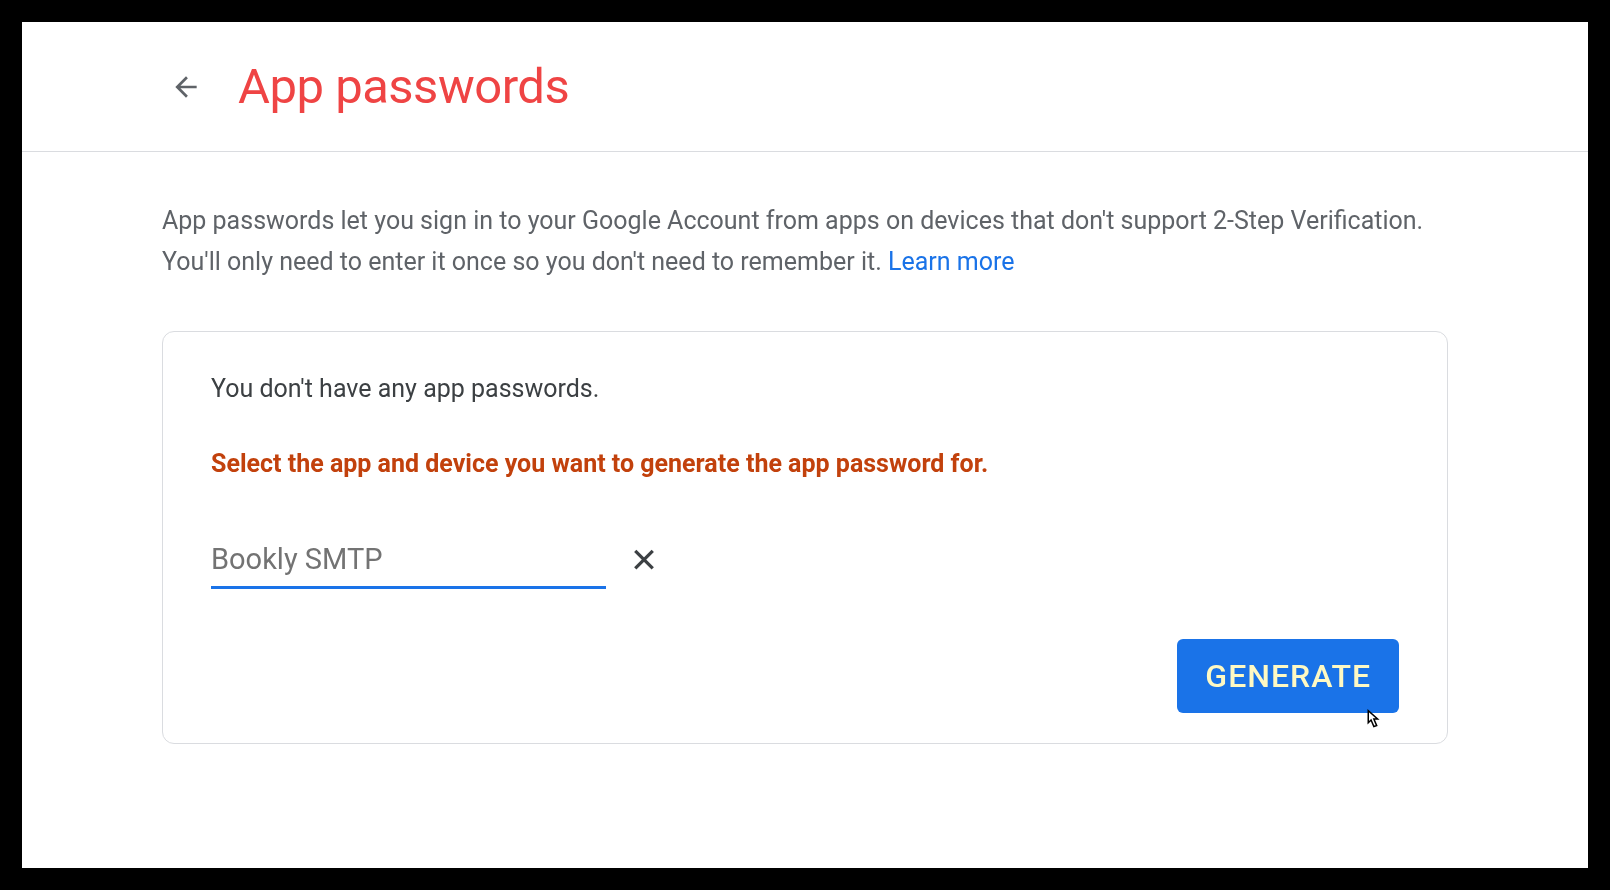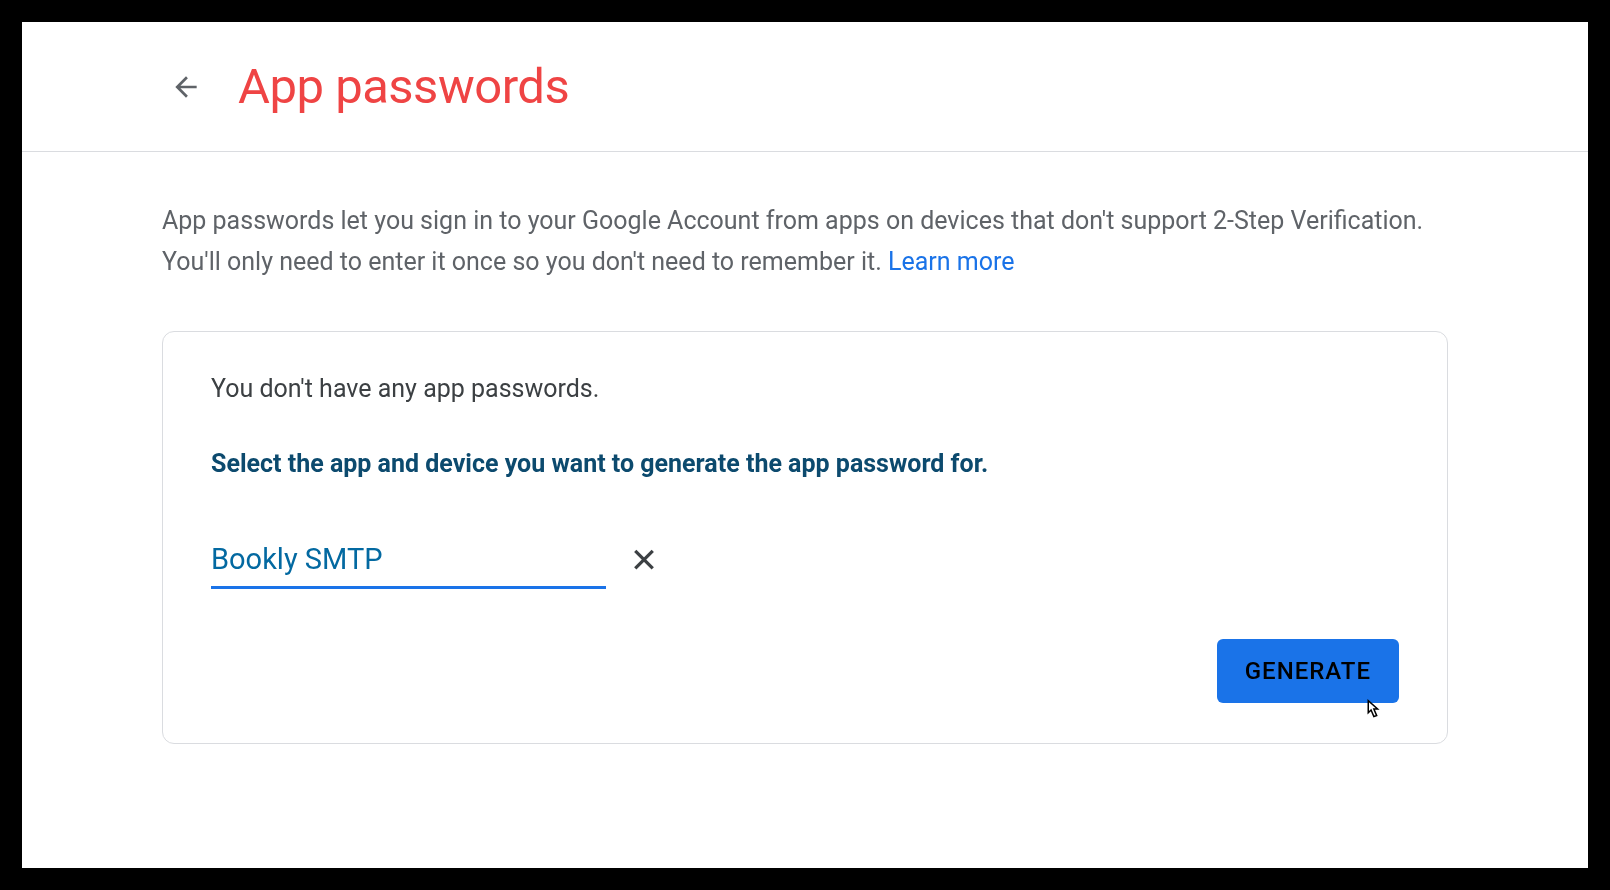--- a/index.html
+++ b/index.html
@@ -57,49 +57,49 @@
       margin-bottom: 48px;
     }
     .learn-more {
       color: #1a73e8;
       text-decoration: none;
       cursor: pointer;
     }
     .card {
       border: 1px solid #dadce0;
       border-radius: 12px;
-      padding: 42px 48px 40px 48px;
+      padding: 42px 48px 30px 48px;
     }
     .no-passwords {
       font-size: 25px;
       color: #3c4043;
       margin-bottom: 46px;
     }
     .select-prompt {
       font-size: 25px;
       font-weight: 700;
-      color: #0c4a6e;
+      color: #c2410c;
       margin-bottom: 58px;
       margin-top: 32px;
     }
     .input-row {
       display: flex;
       align-items: center;
       margin-bottom: 50px;
     }
     .name-input-wrap {
       position: relative;
       width: 395px;
     }
     .name-input {
       width: 100%;
       border: none;
       border-bottom: 3px solid #1a73e8;
       font-size: 29px;
-      color: #0369a1;
+      color: #737373;
       padding: 6px 0 10px 0;
       outline: none;
       font-family: inherit;
       background: transparent;
     }
     .clear-btn {
       position: absolute;
       right: -58px;
       top: 50%;
       transform: translateY(-56%);
@@ -116,25 +116,25 @@
       stroke: #3c4043;
       stroke-width: 2.5;
     }
     .button-row {
       display: flex;
       justify-content: flex-end;
       position: relative;
     }
     .generate-btn {
       background: #1a73e8;
-      color: #000000;
+      color: #fef9c3;
       border: none;
       border-radius: 6px;
       padding: 18px 28px;
-      font-size: 24px;
+      font-size: 32px;
       font-weight: 500;
       letter-spacing: 1px;
       cursor: pointer;
       font-family: inherit;
     }
     .cursor-icon {
       position: absolute;
       right: 12px;
       bottom: -22px;
       width: 30px;

